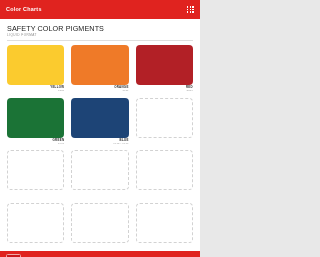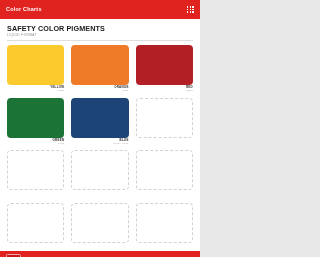--- a/index.html
+++ b/index.html
@@ -30,21 +30,21 @@
     grid-template-rows:repeat(3,1.7px);gap:1.1px;
   }
   .grid-icon i{display:block;background:#ffffff;width:1.7px;height:1.7px;}
   
   .sheet{
     flex:1 1 auto;margin:0;background:#ffffff;
     position:relative;display:flex;flex-direction:column;
     padding:6px 7px 0 7px;box-sizing:border-box;
   }
   .doc-title{
-    font-size:7.2px;font-weight:bold;color:#1a1a1a;
+    font-size:7.2px;font-weight:normal;color:#1a1a1a;
     letter-spacing:.1px;line-height:1.05;margin:0;
   }
   .doc-sub{
     font-size:3.1px;color:#8d8d8d;letter-spacing:.45px;
     margin:1.2px 0 0 0;line-height:1;
   }
   .rule{
     height:1px;background:#dedede;margin:3px 0 4px 0;width:100%;
   }
   

